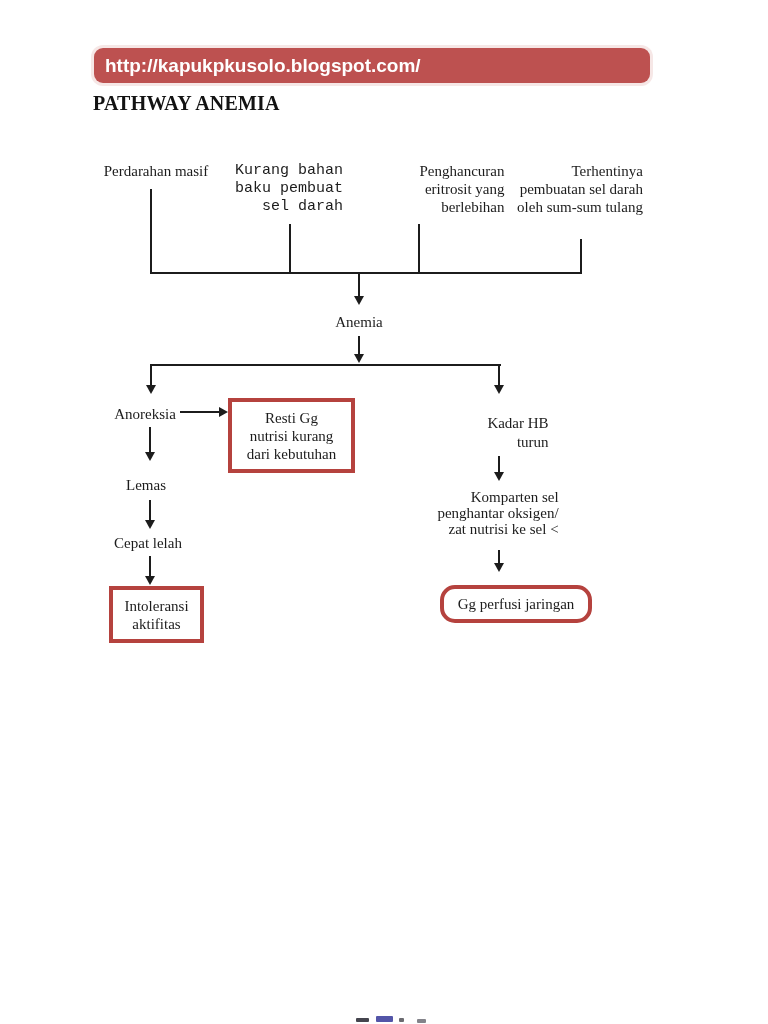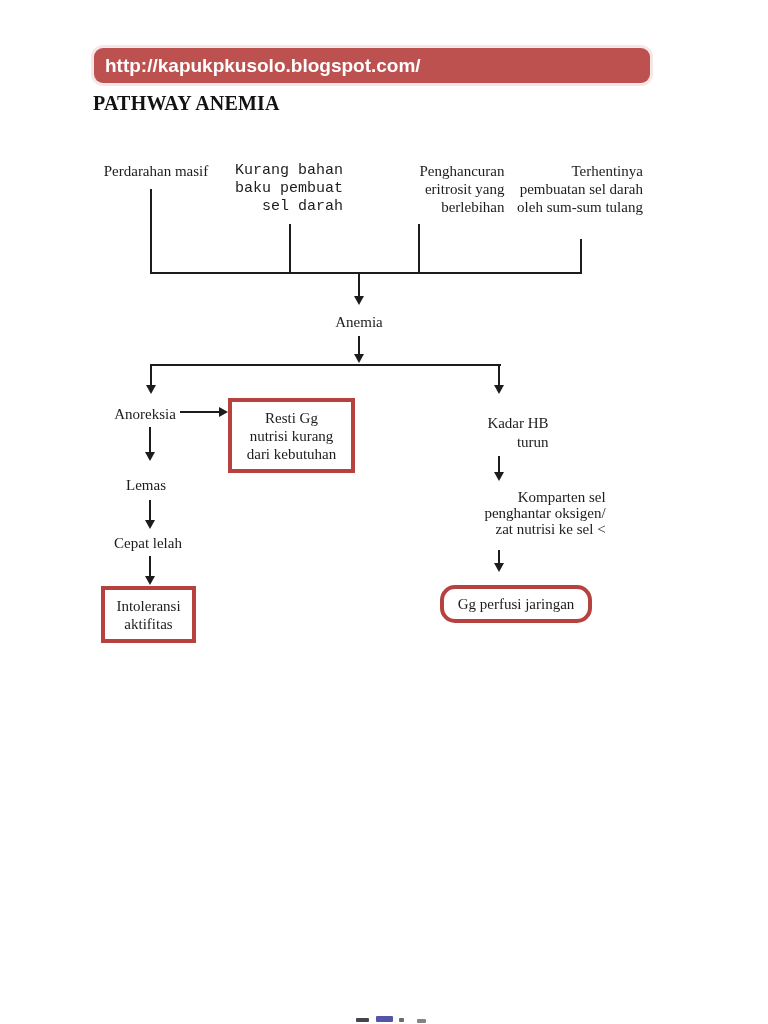--- a/index.html
+++ b/index.html
@@ -83,30 +83,30 @@
   <div class="node" style="left:146px;top:476px;">Lemas</div>
 
   <div class="vline" style="left:149px;top:500px;height:20px;"></div>
   <div class="head-down" style="left:145px;top:520px;"></div>
 
   <div class="node" style="left:148px;top:534px;">Cepat lelah</div>
 
   <div class="vline" style="left:149px;top:556px;height:20px;"></div>
   <div class="head-down" style="left:145px;top:576px;"></div>
 
-  <div class="redbox" style="left:101px;top:586px;width:95px;height:57px;">Intoleransi
+  <div class="redbox" style="left:109px;top:586px;width:95px;height:57px;">Intoleransi
 aktifitas</div>
 
   <div class="node lh19" style="left:498px;top:414px;">Kadar HB
 turun</div>
 
   <div class="vline" style="left:498px;top:456px;height:16px;"></div>
   <div class="head-down" style="left:494px;top:472px;"></div>
 
-  <div class="node lh16" style="left:498px;top:489px;margin-left:47px;">Komparten sel
+  <div class="node lh16" style="left:498px;top:489px;">Komparten sel
 penghantar oksigen/
 zat nutrisi ke sel &lt;</div>
 
   <div class="vline" style="left:498px;top:550px;height:13px;"></div>
   <div class="head-down" style="left:494px;top:563px;"></div>
 
   <div class="redbox" style="left:440px;top:585px;width:152px;height:38px;border-radius:15px;">Gg perfusi jaringan</div>
 
   <div class="frag" style="left:356px;top:1018px;width:13px;height:4px;background:#45454e;"></div>
   <div class="frag" style="left:376px;top:1016px;width:17px;height:6px;background:#5355a8;"></div>

